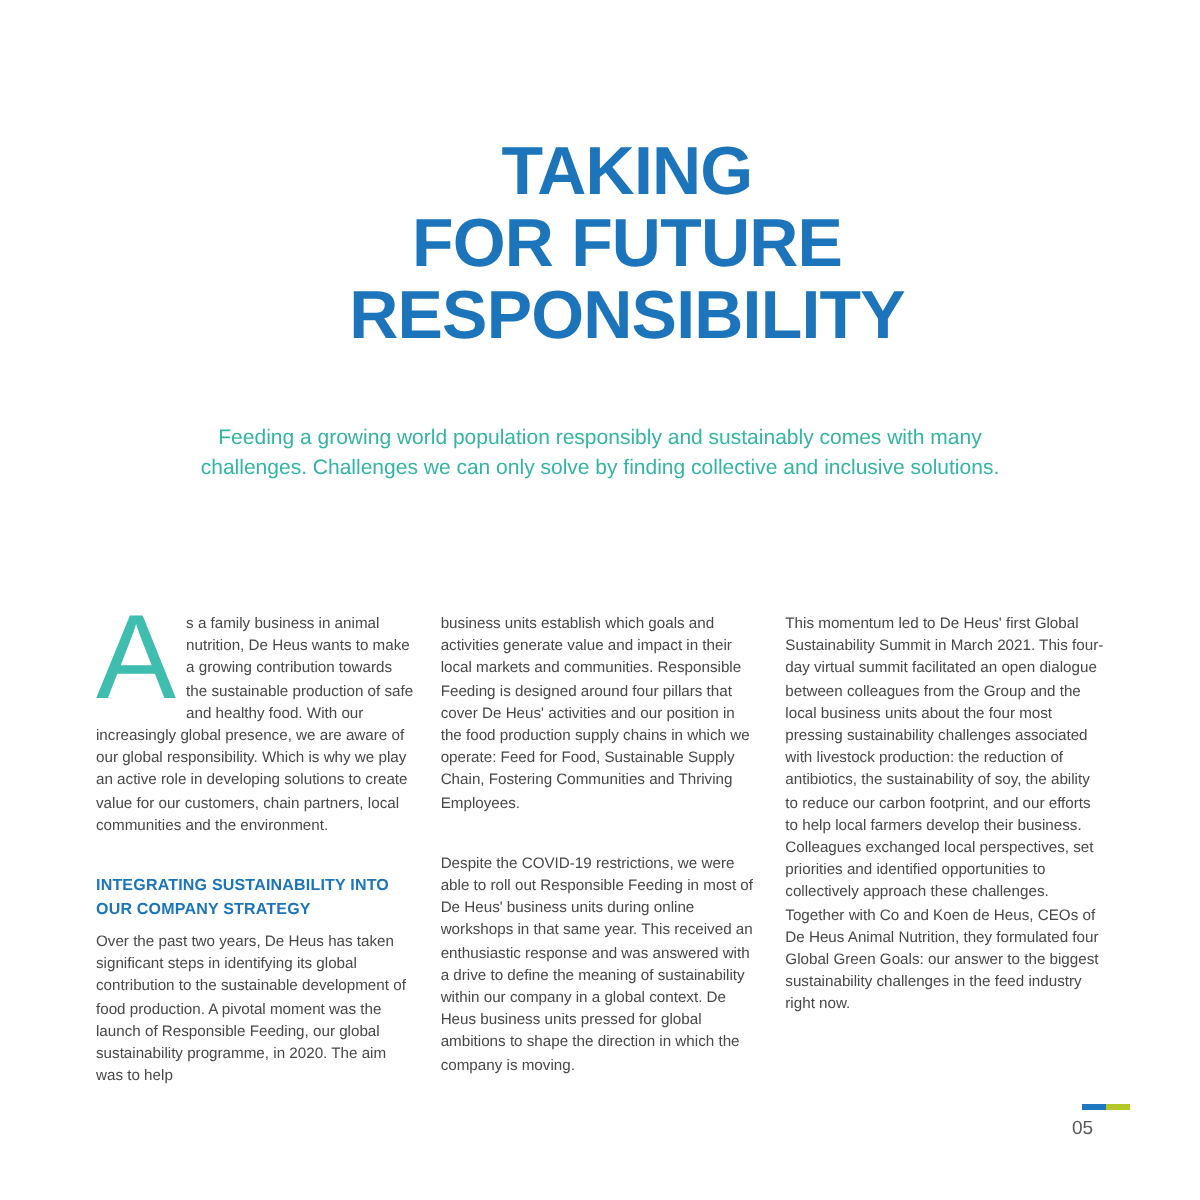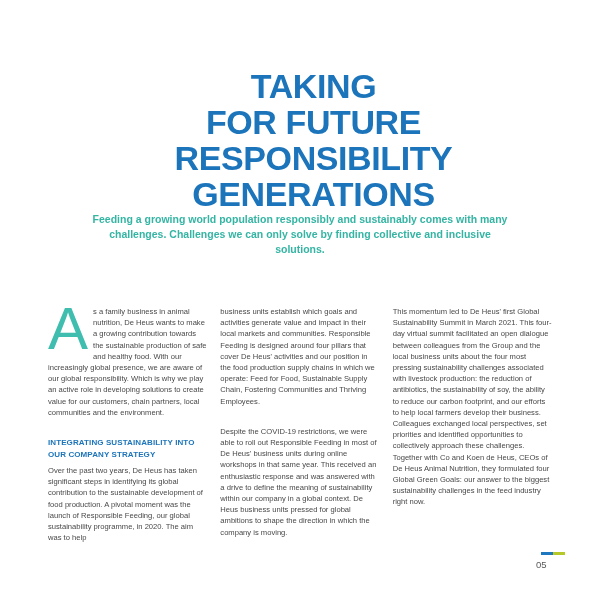--- a/index.html
+++ b/index.html
@@ -30,21 +30,21 @@
   .title-line { display: block; padding-left: 27px; }
   
   .subtitle {
     position: absolute;
     top: 212px; left: 90px; width: 420px;
     margin: 0;
     text-align: center;
     color: #34b5a4;
     font-size: 10.5px;
     line-height: 15px;
-    font-weight: bold;
+    font-weight: normal;
   }
   
   .columns {
     position: absolute;
     top: 306px; left: 48px; width: 504px;
     display: flex;
     gap: 13px;
   }
   .col { width: 159.33px; }
   .body {
@@ -91,21 +91,20 @@
 </style>
 </head>
 <body>
 
 <div class="page">
 
   <h1 class="title">
     <span class="title-line">TAKING</span>
     <span class="title-line">FOR FUTURE</span>
     <span class="title-line">RESPONSIBILITY</span>
-    <span class="title-line">GENERATIONS</span>
   </h1>
 
   <p class="subtitle">Feeding a growing world population responsibly and sustainably comes with many challenges. Challenges we can only solve by finding collective and inclusive solutions.</p>
 
   <div class="columns">
 
     <div class="col">
       <p class="body"><span class="dropcap">A</span><span>s a family business in animal nutrition, De Heus wants to make a growing contribution towards the sustainable production of safe and healthy food. With our increasingly global presence, we are aware of our global responsibility. Which is why we play an active role in developing solutions to create value for our customers, chain partners, local communities and the environment.</span></p>
       <h2 class="section-heading">INTEGRATING SUSTAINABILITY INTO OUR COMPANY STRATEGY</h2>
       <p class="body">Over the past two years, De Heus has taken significant steps in identifying its global contribution to the sustainable development of food production. A pivotal moment was the launch of Responsible Feeding, our global sustainability programme, in 2020. The aim was to help</p>

